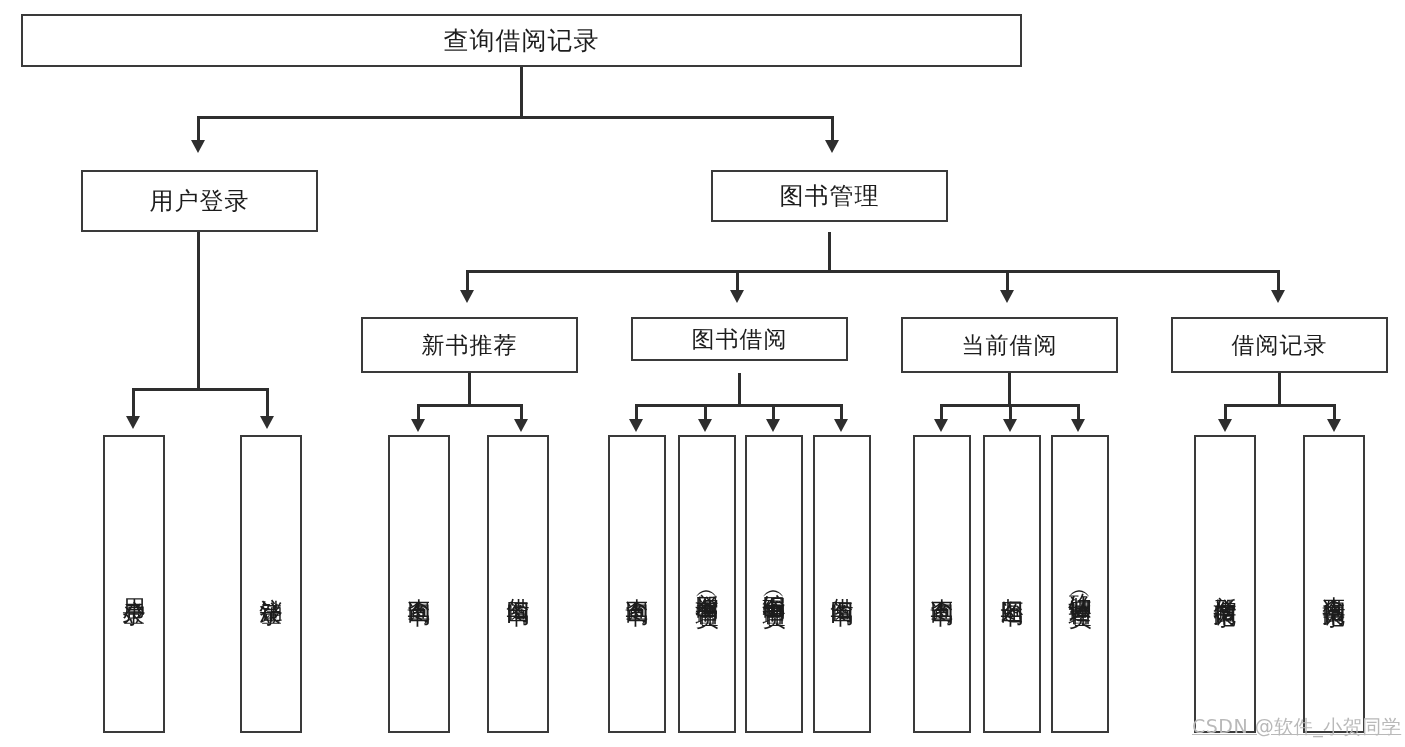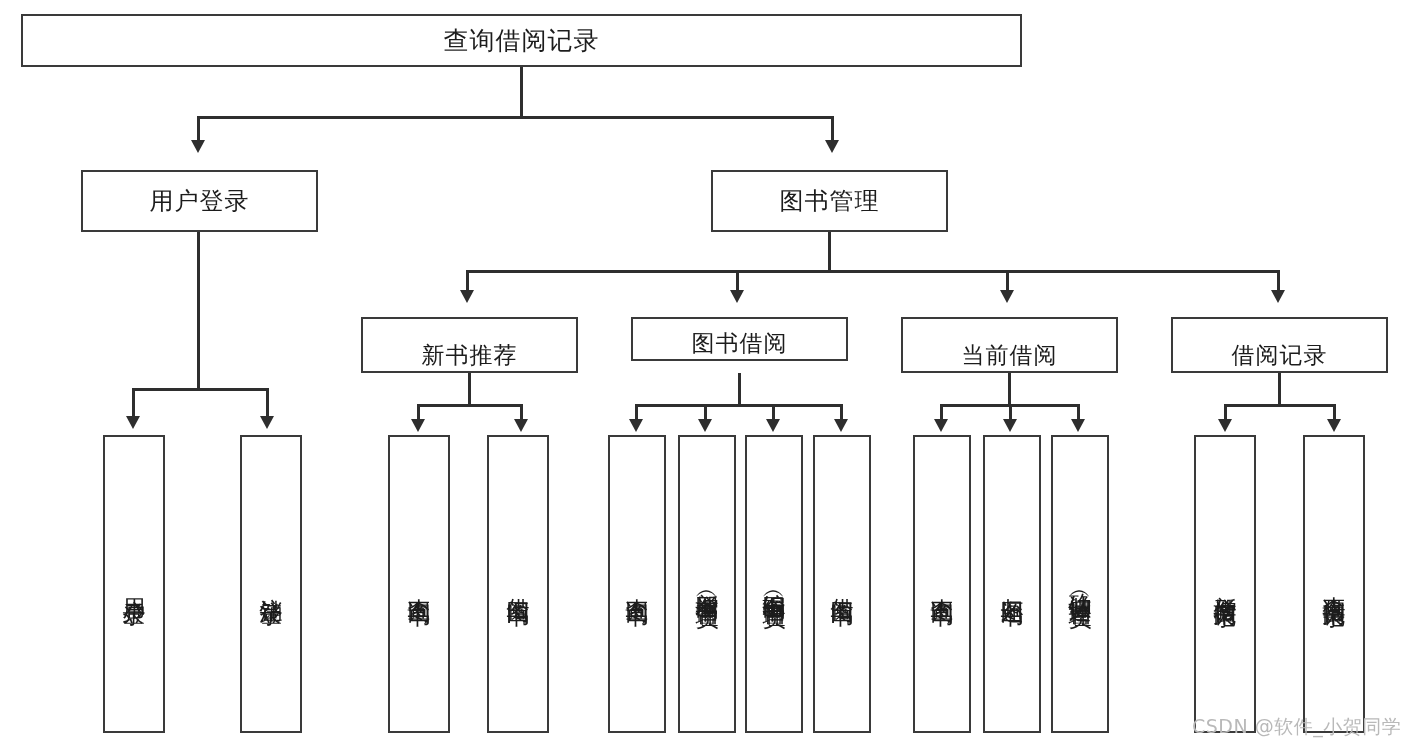--- a/index.html
+++ b/index.html
@@ -29,21 +29,20 @@
     font-size:25px;
     letter-spacing:1px;
   }
   .box.lvl2{
     font-size:24px;
     letter-spacing:1px;
   }
   .box.lvl3{
     font-size:23px;
     letter-spacing:1px;
-    align-items:flex-end;
   }
   
   .box.leaf{
     align-items:center;
     justify-content:center;
     padding:6px 0;
   }
   .leaf .vtext{
     writing-mode:vertical-rl;
     text-orientation:upright;
@@ -88,21 +87,21 @@
   <div class="ln v" style="left:520px;top:67px;width:3px;height:51px;"></div>
   <div class="ln h" style="left:197px;top:116px;width:637px;height:3px;"></div>
   <div class="ln v" style="left:197px;top:116px;width:3px;height:26px;"></div>
   <div class="arrow" style="left:191px;top:140px;"></div>
   <div class="ln v" style="left:831px;top:116px;width:3px;height:26px;"></div>
   <div class="arrow" style="left:825px;top:140px;"></div>
 
   <div class="box lvl2" style="left:81px;top:170px;width:237px;height:62px;">
     <span>用户登录</span>
   </div>
-  <div class="box lvl2" style="left:711px;top:170px;width:237px;height:62px;">
+  <div class="box lvl2" style="left:711px;top:170px;width:237px;height:52px;">
     <span>图书管理</span>
   </div>
 
   <div class="ln v" style="left:197px;top:232px;width:3px;height:158px;"></div>
   <div class="ln h" style="left:132px;top:388px;width:137px;height:3px;"></div>
   <div class="ln v" style="left:132px;top:388px;width:3px;height:30px;"></div>
   <div class="arrow" style="left:126px;top:416px;"></div>
   <div class="ln v" style="left:266px;top:388px;width:3px;height:30px;"></div>
   <div class="arrow" style="left:260px;top:416px;"></div>
 
@@ -201,15 +200,15 @@
     <span class="vtext">确认归还（管理员）</span>
   </div>
 
   <div class="box leaf" style="left:1194px;top:435px;width:62px;height:298px;">
     <span class="vtext">新增借阅记录</span>
   </div>
   <div class="box leaf" style="left:1303px;top:435px;width:62px;height:298px;">
     <span class="vtext">查询借阅记录</span>
   </div>
 
-  <div id="watermark" style="left:1192px;top:714px;">CSDN @软件_小贺同学</div>
+  <div id="watermark" style="left:1192px;top:714px;text-decoration:underline;">CSDN @软件_小贺同学</div>
 
 </div>
 
 </body></html>

